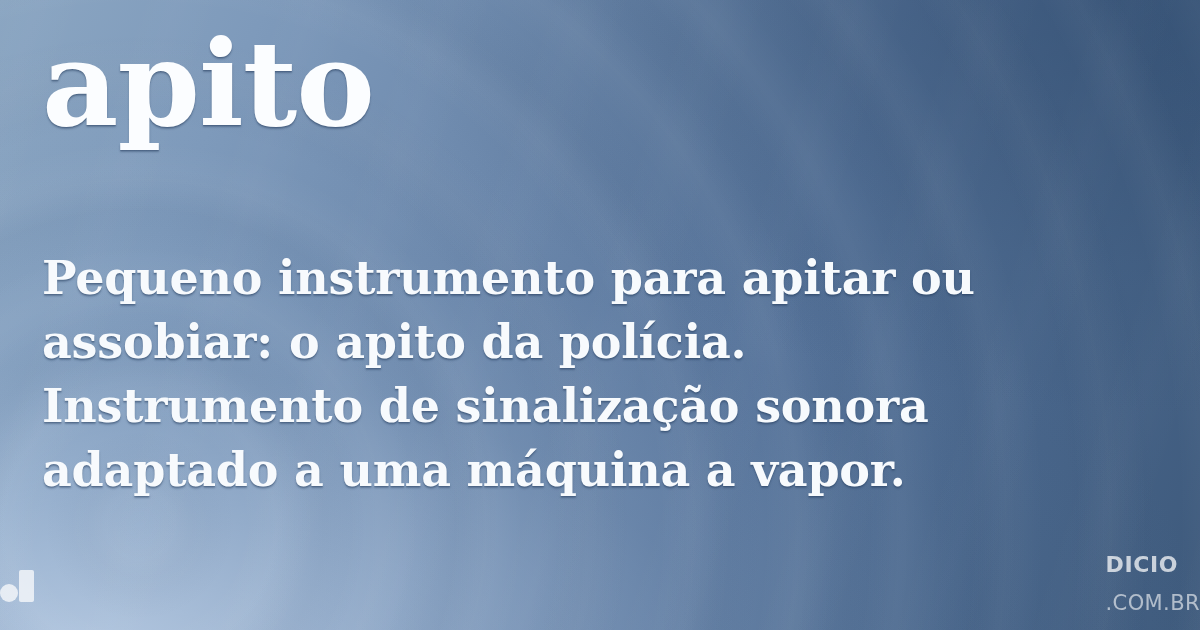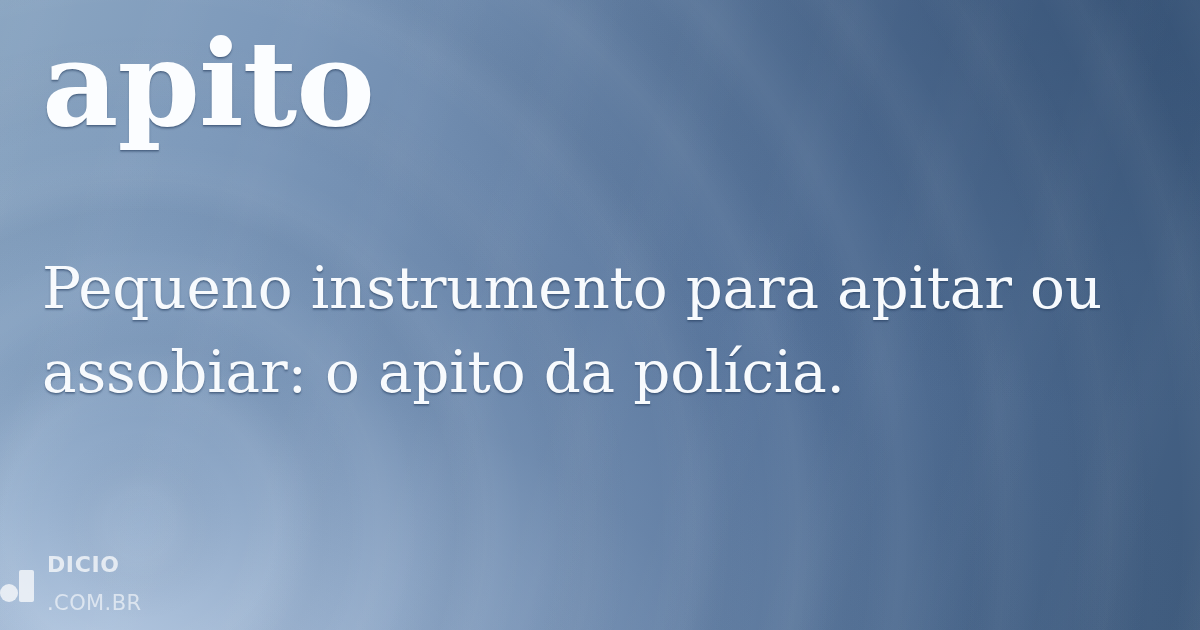--- a/index.html
+++ b/index.html
@@ -114,38 +114,38 @@
   .definitions {
     position: absolute;
     left: 42px;
     right: 40px;
     top: 246px;
   }
 
   .definition {
     margin: 0;
     font-family: "DejaVu Serif", serif;
-    font-weight: 400;
-    font-size: 58px;
-    line-height: 84px;
+    font-weight: 700;
+    font-size: 46px;
+    line-height: 64px;
     color: #f7fafd;
     text-shadow: 0 2px 2px rgba(34,58,90,0.42),
                  0 1px 0 rgba(34,58,90,0.20);
     letter-spacing: -0.2px;
   }
 
   
   .logo {
     position: absolute;
     left: 0;
     right: 0;
     bottom: 16px;
     display: flex;
     align-items: center;
-    justify-content: flex-start;
+    justify-content: space-between;
     gap: 13px;
     opacity: 0.72;
   }
   .logo-mark {
     position: relative;
     width: 34px;
     height: 36px;
   }
   .logo-mark .dot {
     position: absolute;
@@ -198,20 +198,21 @@
   <div class="bg-rings"></div>
   <div class="bg-rings2"></div>
   <div class="bg-sheen"></div>
 
   <div class="content">
 
     <h1 class="headword">apito</h1>
 
     <div class="definitions">
       <p class="definition">Pequeno instrumento para apitar ou assobiar: o apito da polícia.</p>
+      <p class="definition">Instrumento de sinalização sonora adaptado a uma máquina a vapor.</p>
     </div>
 
     <div class="logo">
       <div class="logo-mark">
         <span class="dot"></span>
         <span class="bar"></span>
       </div>
       <div class="logo-text">
         <span class="logo-name">DICIO</span>
         <span class="logo-tld">.COM.BR</span>

